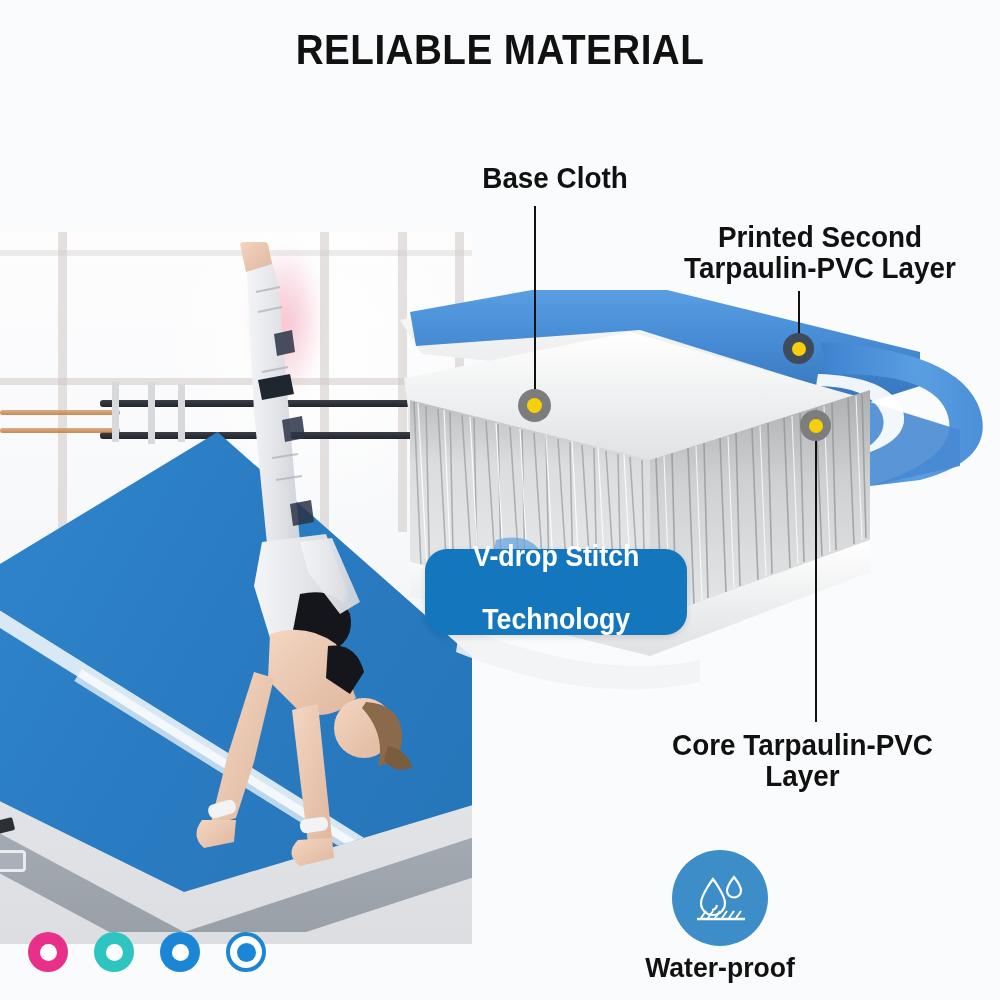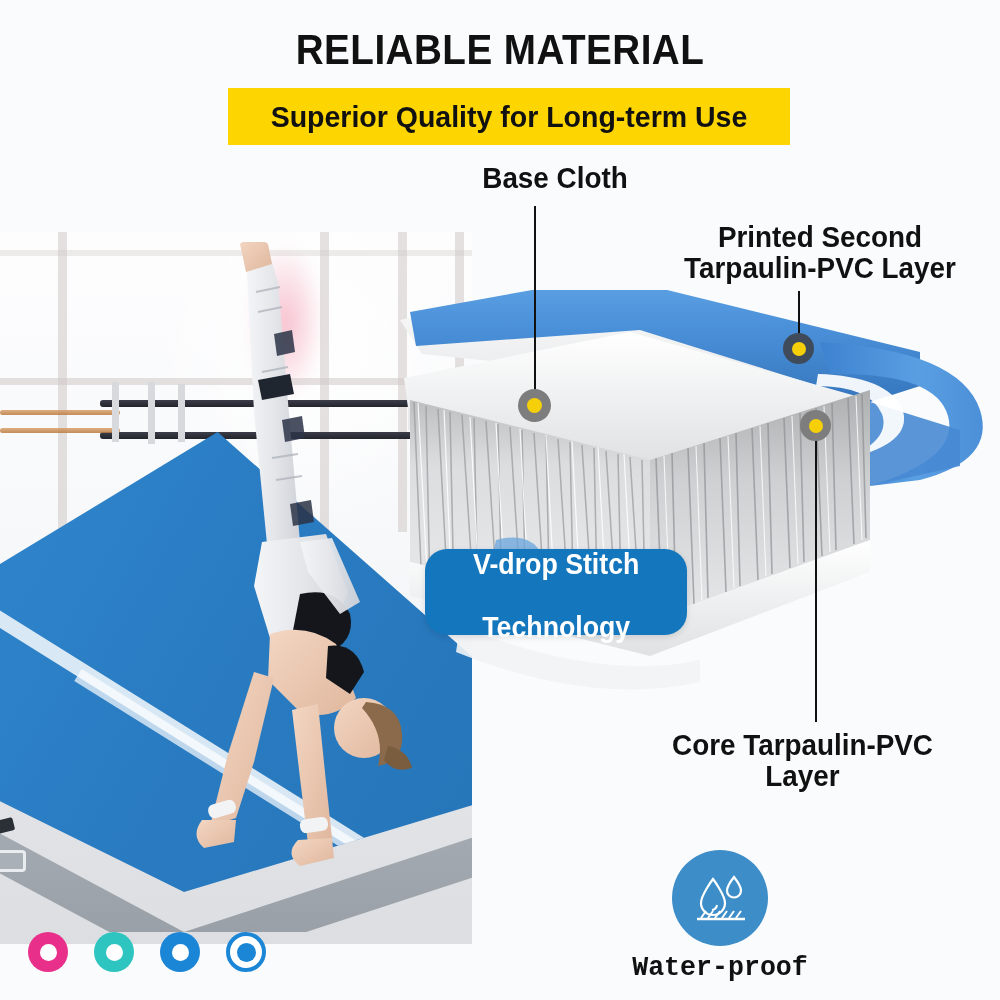--- a/index.html
+++ b/index.html
@@ -100,57 +100,54 @@
   .leader{position:absolute;background:#111;width:2px;}
   .dot{
     position:absolute;border-radius:50%;display:flex;align-items:center;justify-content:center;
   }
   .dot i{display:block;border-radius:50%;background:#f5d00a;}
 
   
   .vbadge{
     position:absolute;left:425px;top:549px;width:262px;height:86px;
     background:#1476bd;border-radius:22px;
-    display:flex;align-items:flex-start;justify-content:center;
+    display:flex;align-items:flex-end;justify-content:center;
     box-shadow:0 2px 6px rgba(0,0,0,.12);
   }
   .vbadge span{
     display:block;text-align:center;color:#fff;font-size:29px;font-weight:bold;
     line-height:1.08;transform:scaleX(.96);
   }
 
   
   .feat{position:absolute;text-align:center;}
   .feat .circ{
     width:96px;height:96px;border-radius:50%;background:#3c8dc8;
     display:flex;align-items:center;justify-content:center;margin:0 auto;
   }
   .feat .cap{
     margin-top:6px;font-size:28px;font-weight:bold;color:#111;
     white-space:nowrap;transform:scaleX(.95);
   }
-  #feat-water{left:620px;top:850px;width:200px;font-family:Liberation Mono, monospace;}
+  #feat-water{left:620px;top:850px;width:200px;}
   #feat-slip{left:828px;top:850px;width:150px;}
 
   
   .swatches{position:absolute;left:28px;top:932px;display:flex;gap:26px;align-items:center;}
   .sw{width:40px;height:40px;border-radius:50%;display:flex;align-items:center;justify-content:center;}
   .sw .hole{width:17px;height:17px;border-radius:50%;background:#fff;}
   .sw.sel{background:#fff;border:4px solid #1b86d6;box-sizing:border-box;}
   .sw.sel .core{width:19px;height:19px;border-radius:50%;background:#1b86d6;}
 </style>
 </head>
 <body>
 
 <div id="stage">
 
   <div class="hdr-title">RELIABLE MATERIAL</div>
-  <div class="hdr-band">
-    <span>Superior Quality for Long-term Use</span>
-  </div>
 
   <div class="photo">
     <div class="gym-bg"></div>
     <div class="win-glow"></div>
     <div class="pink-glow"></div>
 
     <div class="win" style="left:58px;top:0;width:9px;height:300px;"></div>
     <div class="win" style="left:320px;top:0;width:9px;height:300px;"></div>
     <div class="win" style="left:398px;top:0;width:9px;height:300px;"></div>
     <div class="win" style="left:455px;top:0;width:9px;height:300px;"></div>

